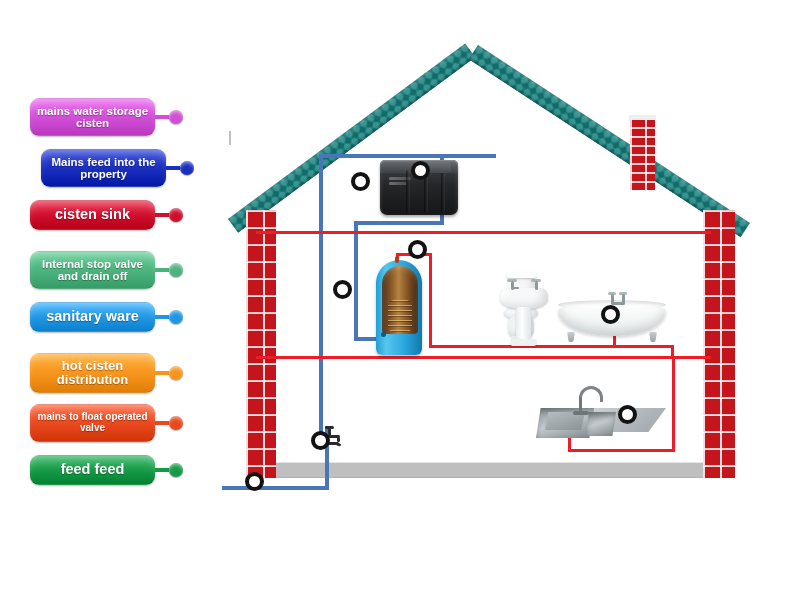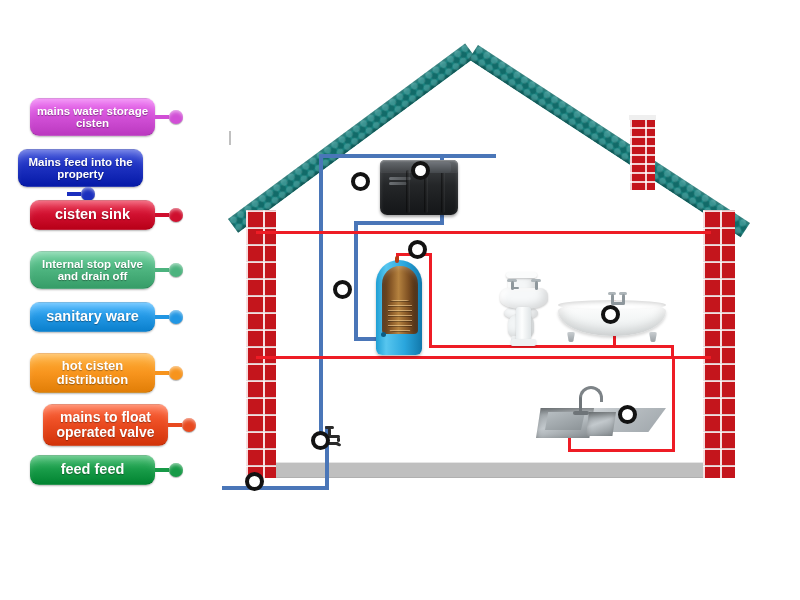--- a/index.html
+++ b/index.html
@@ -179,57 +179,57 @@
   <div class="caret" style="left:229px;top:131px;width:2px;height:14px;opacity:.55;"></div>
 
   <div id="labels-panel">
       <div class="label-chip" style="left: 30px; top: 98px;">
         <div class="chip-box" style="background: linear-gradient(rgb(237, 107, 242), rgb(209, 79, 214) 52%, rgb(187, 57, 192)); font-size: 11.5px; min-height: 38px;">mains water storage cisten</div>
         <div class="chip-conn">
           <div class="chip-stem" style="background: rgb(209, 79, 214);"></div>
           <div class="chip-dot" style="background: rgb(209, 79, 214);"></div>
         </div>
       </div>
-      <div class="label-chip" style="left: 18px; top: 149px; flex-direction: column;">
+      <div class="label-chip" style="left: 41px; top: 149px;">
         <div class="chip-box" style="background: linear-gradient(rgb(55, 75, 218), rgb(27, 47, 190) 52%, rgb(5, 25, 168)); font-size: 11.5px; min-height: 38px;">Mains feed into the property</div>
         <div class="chip-conn">
           <div class="chip-stem" style="background: rgb(27, 47, 190);"></div>
           <div class="chip-dot" style="background: rgb(27, 47, 190);"></div>
         </div>
       </div>
       <div class="label-chip" style="left: 30px; top: 200px;">
         <div class="chip-box" style="background: linear-gradient(rgb(235, 43, 74), rgb(207, 15, 46) 52%, rgb(185, 0, 24)); font-size: 14.5px; min-height: 30px;">cisten sink</div>
         <div class="chip-conn">
           <div class="chip-stem" style="background: rgb(207, 15, 46);"></div>
           <div class="chip-dot" style="background: rgb(207, 15, 46);"></div>
         </div>
       </div>
       <div class="label-chip" style="left: 30px; top: 251px;">
-        <div class="chip-box" style="background: linear-gradient(rgb(104, 207, 154), rgb(76, 179, 126) 52%, rgb(54, 157, 104)); font-size: 11.5px; min-height: 38px; border-radius: 12px;">Internal stop valve and drain off</div>
+        <div class="chip-box" style="background: linear-gradient(rgb(104, 207, 154), rgb(76, 179, 126) 52%, rgb(54, 157, 104)); font-size: 11.5px; min-height: 38px;">Internal stop valve and drain off</div>
         <div class="chip-conn">
           <div class="chip-stem" style="background: rgb(76, 179, 126);"></div>
           <div class="chip-dot" style="background: rgb(76, 179, 126);"></div>
         </div>
       </div>
       <div class="label-chip" style="left: 30px; top: 302px;">
         <div class="chip-box" style="background: linear-gradient(rgb(61, 178, 255), rgb(33, 150, 227) 52%, rgb(11, 128, 205)); font-size: 14.5px; min-height: 30px;">sanitary ware</div>
         <div class="chip-conn">
           <div class="chip-stem" style="background: rgb(33, 150, 227);"></div>
           <div class="chip-dot" style="background: rgb(33, 150, 227);"></div>
         </div>
       </div>
       <div class="label-chip" style="left: 30px; top: 353px;">
         <div class="chip-box" style="background: linear-gradient(rgb(255, 176, 57), rgb(247, 148, 29) 52%, rgb(225, 126, 7)); font-size: 13px; min-height: 38px;">hot cisten distribution</div>
         <div class="chip-conn">
           <div class="chip-stem" style="background: rgb(247, 148, 29);"></div>
           <div class="chip-dot" style="background: rgb(247, 148, 29);"></div>
         </div>
       </div>
       <div class="label-chip" style="left: 30px; top: 404px;">
-        <div class="chip-box" style="background: linear-gradient(rgb(255, 101, 59), rgb(232, 73, 31) 52%, rgb(210, 51, 9)); font-size: 14px; min-height: 38px; margin-left: 13px;">mains to float operated valve</div>
+        <div class="chip-box" style="background: linear-gradient(rgb(255, 101, 59), rgb(232, 73, 31) 52%, rgb(210, 51, 9)); font-size: 10px; min-height: 38px;">mains to float operated valve</div>
         <div class="chip-conn">
           <div class="chip-stem" style="background: rgb(232, 73, 31);"></div>
           <div class="chip-dot" style="background: rgb(232, 73, 31);"></div>
         </div>
       </div>
       <div class="label-chip" style="left: 30px; top: 455px;">
         <div class="chip-box" style="background: linear-gradient(rgb(51, 182, 99), rgb(23, 154, 71) 52%, rgb(1, 132, 49)); font-size: 14.5px; min-height: 30px;">feed feed</div>
         <div class="chip-conn">
           <div class="chip-stem" style="background: rgb(23, 154, 71);"></div>
           <div class="chip-dot" style="background: rgb(23, 154, 71);"></div>

